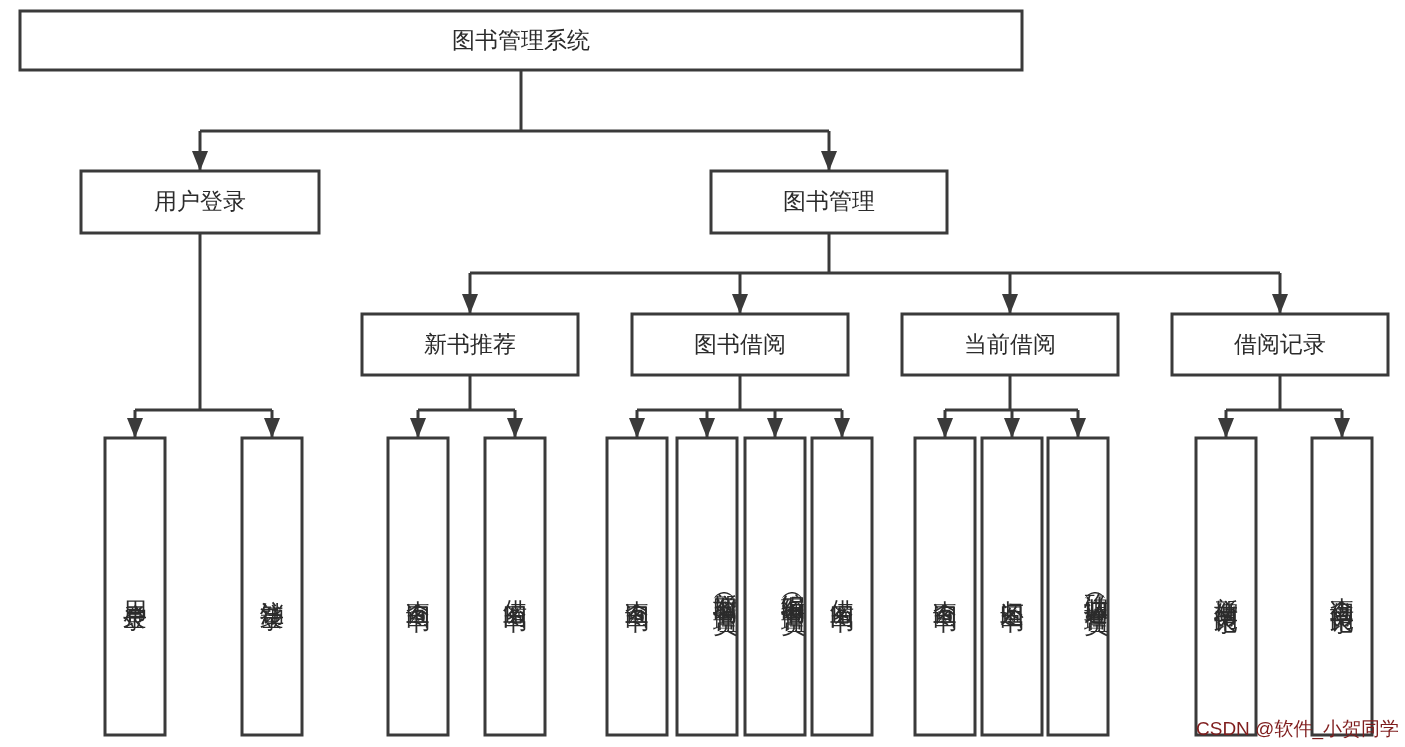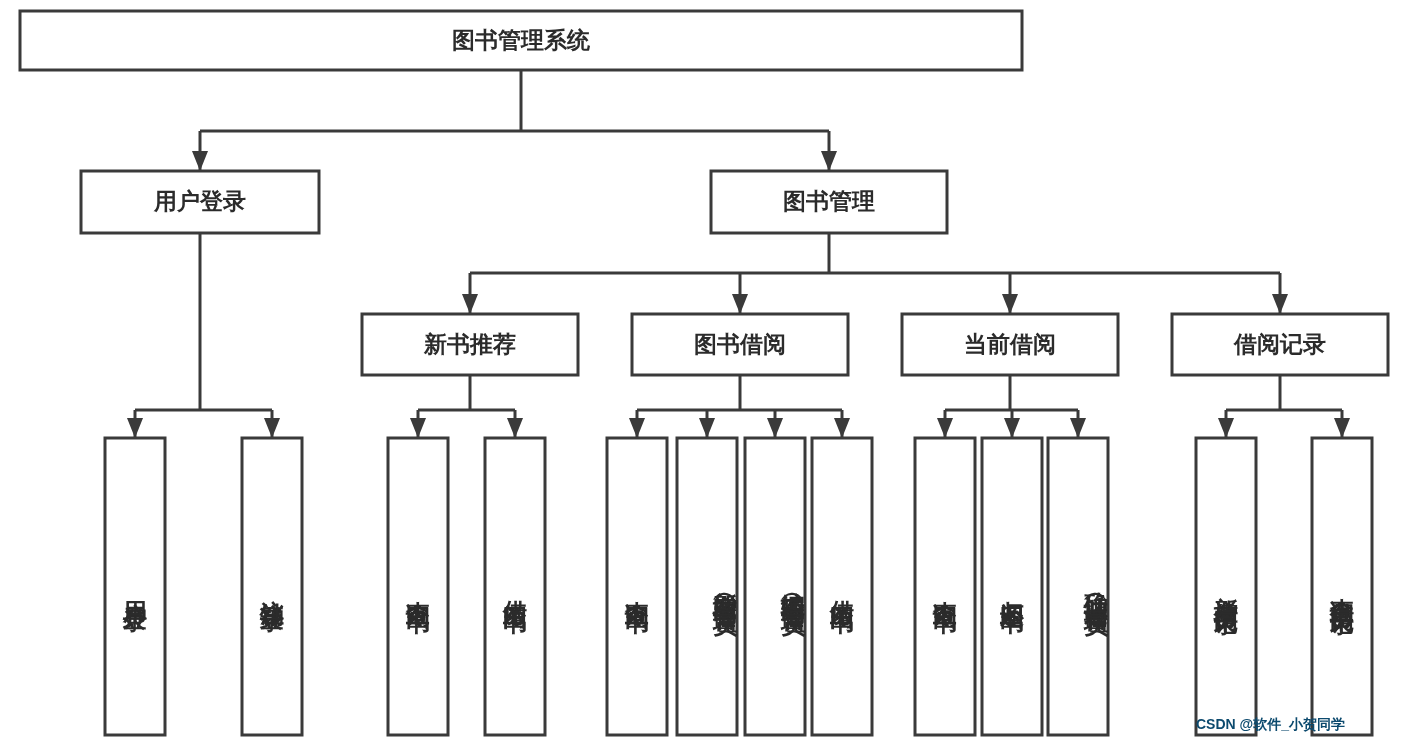--- a/index.html
+++ b/index.html
@@ -9,21 +9,20 @@
   }
   body {
     font-family: "Liberation Sans", "DejaVu Sans", sans-serif;
   }
   #canvas {
     position: relative;
     width: 1405px;
     height: 747px;
     background: #ffffff;
     overflow: hidden;
-    font-weight: bold;
   }
   svg.diagram {
     position: absolute;
     left: 0;
     top: 0;
     width: 1405px;
     height: 747px;
   }
   .node-box {
     fill: #ffffff;
@@ -58,22 +57,22 @@
     text-align: center;
     display: flex;
     align-items: flex-start;
     justify-content: center;
     white-space: nowrap;
     pointer-events: none;
   }
   .watermark {
     position: absolute;
     font-family: "Liberation Sans", "DejaVu Sans", sans-serif;
-    font-size: 14px;
-    color: #0c4a6e;
+    font-size: 19px;
+    color: #7f1d1d;
     white-space: nowrap;
   }
 </style>
 </head>
 <body>
 
 <div id="canvas">
 
   <svg class="diagram" viewBox="0 0 1405 747">
     <g id="connectors">

